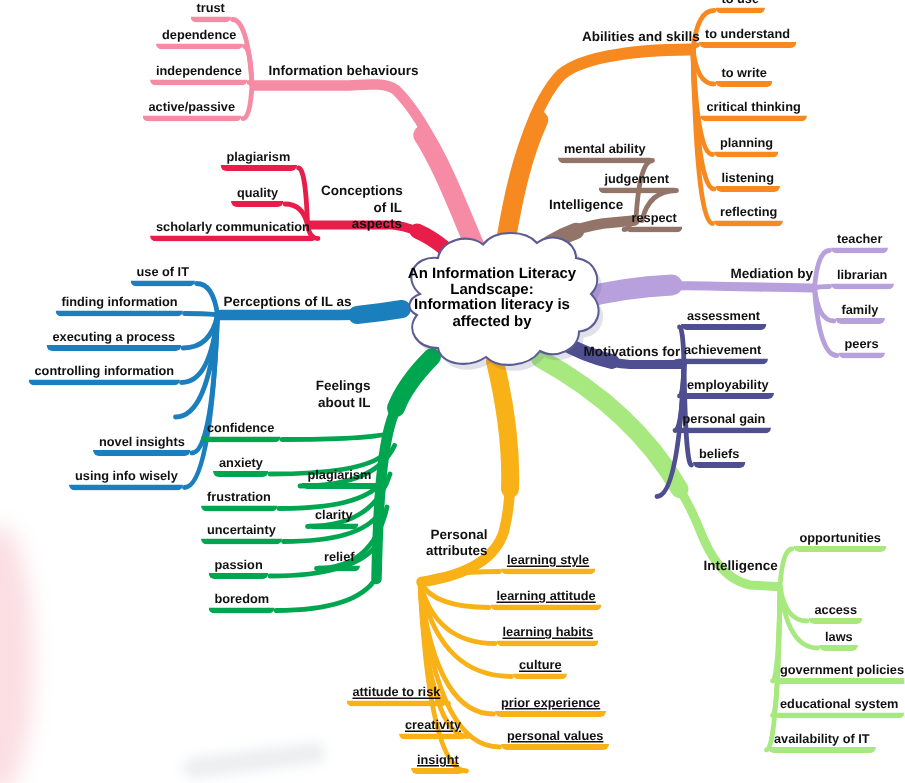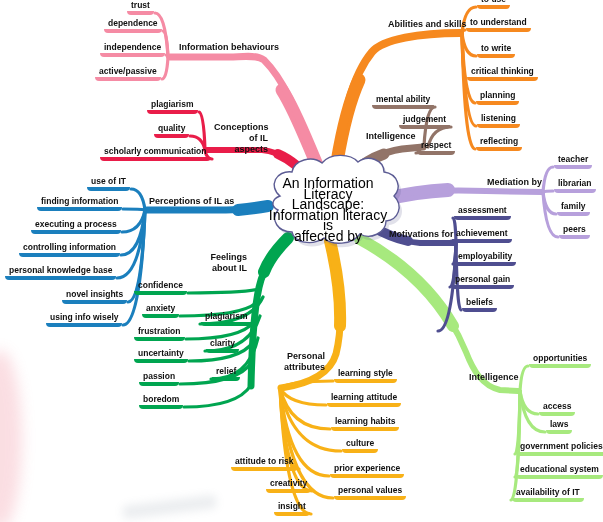--- a/index.html
+++ b/index.html
@@ -6,25 +6,25 @@
   .stage{position:relative;width:603px;height:522px;background:#fff;overflow:hidden;
          font-family:"Liberation Sans","DejaVu Sans",sans-serif;}
   svg.layer{position:absolute;left:0;top:0;}
   #map-svg{z-index:1;}
   #cloud-svg{z-index:2;}
   .leaf{position:absolute;z-index:3;font-weight:bold;font-size:8.5px;line-height:10px;color:#111;
         padding:0 4px 1px;border-bottom:4px solid;border-radius:4px;white-space:nowrap;}
   .blabel{position:absolute;z-index:3;font-weight:bold;font-size:9px;line-height:11px;color:#111;
           white-space:nowrap;}
   .multi{white-space:pre-line;text-align:right;}
-  .center-text{position:absolute;z-index:3;font-weight:normal;font-size:14px;line-height:10.5px;
+  .center-text{position:absolute;z-index:3;font-weight:bold;font-size:10px;line-height:10.5px;
                color:#000;text-align:center;white-space:pre-line;}
   .b0{border-color:var(--b0);} .b1{border-color:var(--b1);} .b2{border-color:var(--b2);}
   .b3{border-color:var(--b3);} .b4{border-color:var(--b4);} .b5{border-color:var(--b5);}
-  .b6{border-color:var(--b6);} .b7{border-color:var(--b7);} .b8{border-color:var(--b8);}
+  .b6{border-color:var(--b6);} .b7{border-color:var(--b7);} .b8{border-color:var(--b8);text-decoration:underline;}
   .b9{border-color:var(--b9);}
   .wm{position:absolute;z-index:0;pointer-events:none;}
 </style>
 </head>
 <body>
 
 <div class="stage">
 
   <div class="wm" style="left:-22px;top:350px;width:44px;height:180px;background:#f08a9a;opacity:.28;border-radius:50%;filter:blur(7px);"></div>
   <div class="wm" style="left:122px;top:500px;width:95px;height:14px;background:#8a97a5;opacity:.16;border-radius:6px;filter:blur(4px);transform:rotate(-7deg);"></div>
@@ -149,21 +149,20 @@
   <div class="leaf b0" style="left:95px;top:66px">active/passive</div>
 
   <div class="leaf b1" style="left:147px;top:99px">plagiarism</div>
   <div class="leaf b1" style="left:154px;top:123px">quality</div>
   <div class="leaf b1" style="left:100px;top:146px">scholarly communication</div>
 
   <div class="leaf b2" style="left:87px;top:176px">use of IT</div>
   <div class="leaf b2" style="left:37px;top:196px">finding information</div>
   <div class="leaf b2" style="left:31px;top:219px">executing a process</div>
   <div class="leaf b2" style="left:19px;top:242px">controlling information</div>
-  <div class="leaf b2" style="left:5px;top:265px">personal knowledge base</div>
   <div class="leaf b2" style="left:62px;top:289px">novel insights</div>
   <div class="leaf b2" style="left:46px;top:312px">using info wisely</div>
 
   <div class="leaf b3" style="left:134px;top:280px">confidence</div>
   <div class="leaf b3" style="left:142px;top:303px">anxiety</div>
   <div class="leaf b3" style="left:134px;top:326px">frustration</div>
   <div class="leaf b3" style="left:134px;top:348px">uncertainty</div>
   <div class="leaf b3" style="left:139px;top:371px">passion</div>
   <div class="leaf b3" style="left:139px;top:394px">boredom</div>
   <div class="leaf b3" style="left:201px;top:311px">plagiarism</div>

